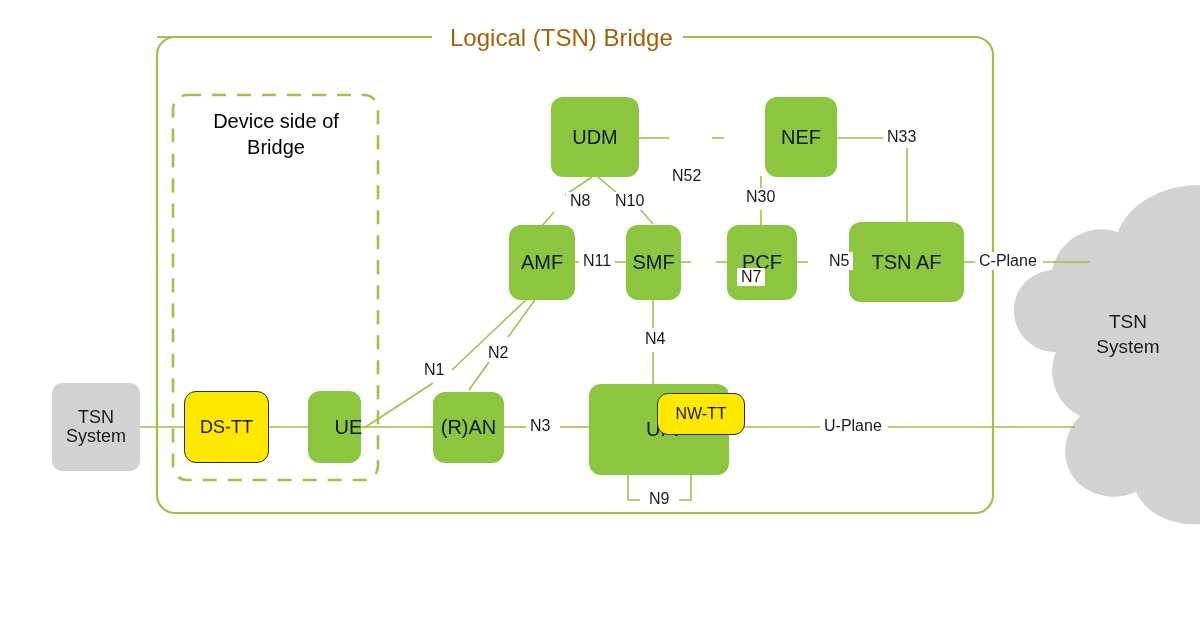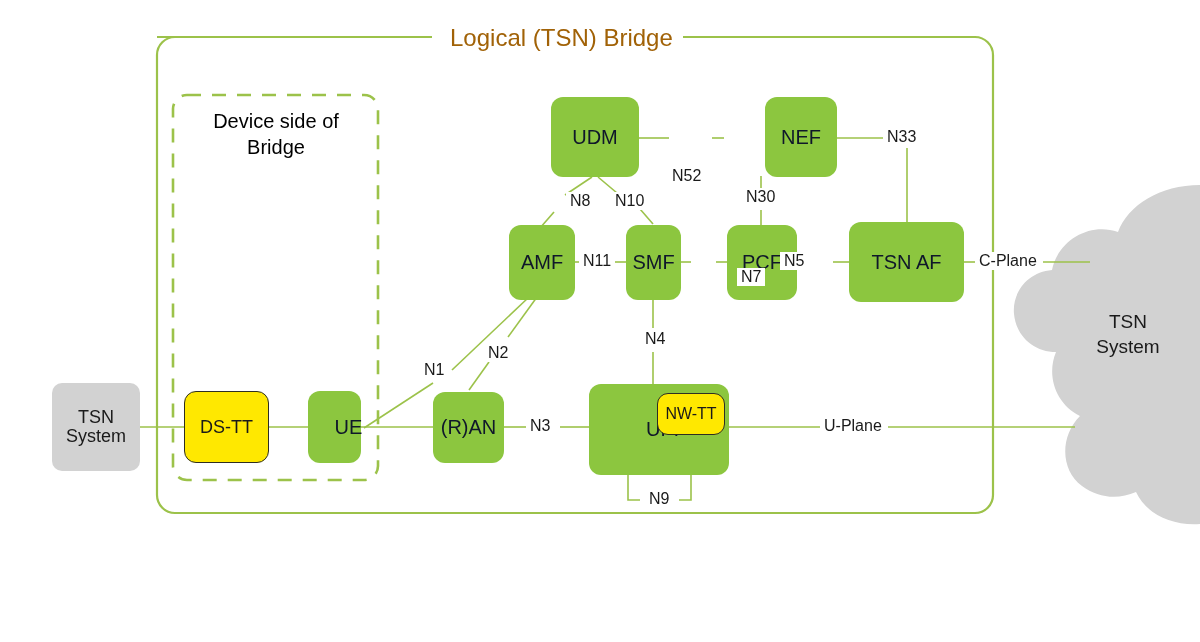--- a/index.html
+++ b/index.html
@@ -173,21 +173,21 @@
     <span>of Bridge</span>
   </div>
 
   <div class="lbl" style="left:668px;top:132px;margin-top:35px;">N52</div>
   <div class="lbl" style="left:883px;top:128px;">N33</div>
   <div class="lbl" style="left:742px;top:188px;">N30</div>
   <div class="lbl" style="left:566px;top:192px;">N8</div>
   <div class="lbl" style="left:611px;top:192px;">N10</div>
   <div class="lbl" style="left:579px;top:252px;">N11</div>
   <div class="lbl" style="left:689px;top:268px;margin-left:48px;">N7</div>
-  <div class="lbl" style="left:780px;top:252px;">N5</div>
+  <div class="lbl" style="left:825px;top:252px;">N5</div>
   <div class="lbl" style="left:975px;top:252px;text-align:center;">C-Plane</div>
   <div class="lbl" style="left:641px;top:330px;">N4</div>
   <div class="lbl" style="left:420px;top:361px;">N1</div>
   <div class="lbl" style="left:484px;top:344px;">N2</div>
   <div class="lbl" style="left:526px;top:417px;">N3</div>
   <div class="lbl" style="left:645px;top:490px;">N9</div>
   <div class="lbl" style="left:820px;top:417px;">U-Plane</div>
 
   <div class="node nf" style="left:551px;top:97px;width:88px;height:80px;">
     <span>UDM</span>
@@ -227,21 +227,21 @@
   </div>
 
   <div class="node nf" style="left:433px;top:392px;width:71px;height:71px;">
     <span>(R)AN</span>
   </div>
 
   <div class="node nf" style="left:589px;top:384px;width:140px;height:91px;justify-content:center;padding-left:14px;">
     <span>UPF</span>
   </div>
 
-  <div class="node tt" style="left:657px;top:393px;width:68px;height:42px;border-radius:11px;font-size:16px;">
+  <div class="node tt" style="left:657px;top:393px;width:88px;height:42px;border-radius:11px;font-size:16px;">
     <span>NW-TT</span>
   </div>
 
   <div class="cloud-lbl" style="left:1083px;top:310px;width:90px;">
     <span>TSN</span><br>
     <span>System</span>
   </div>
 
   <div id="footer">
     

